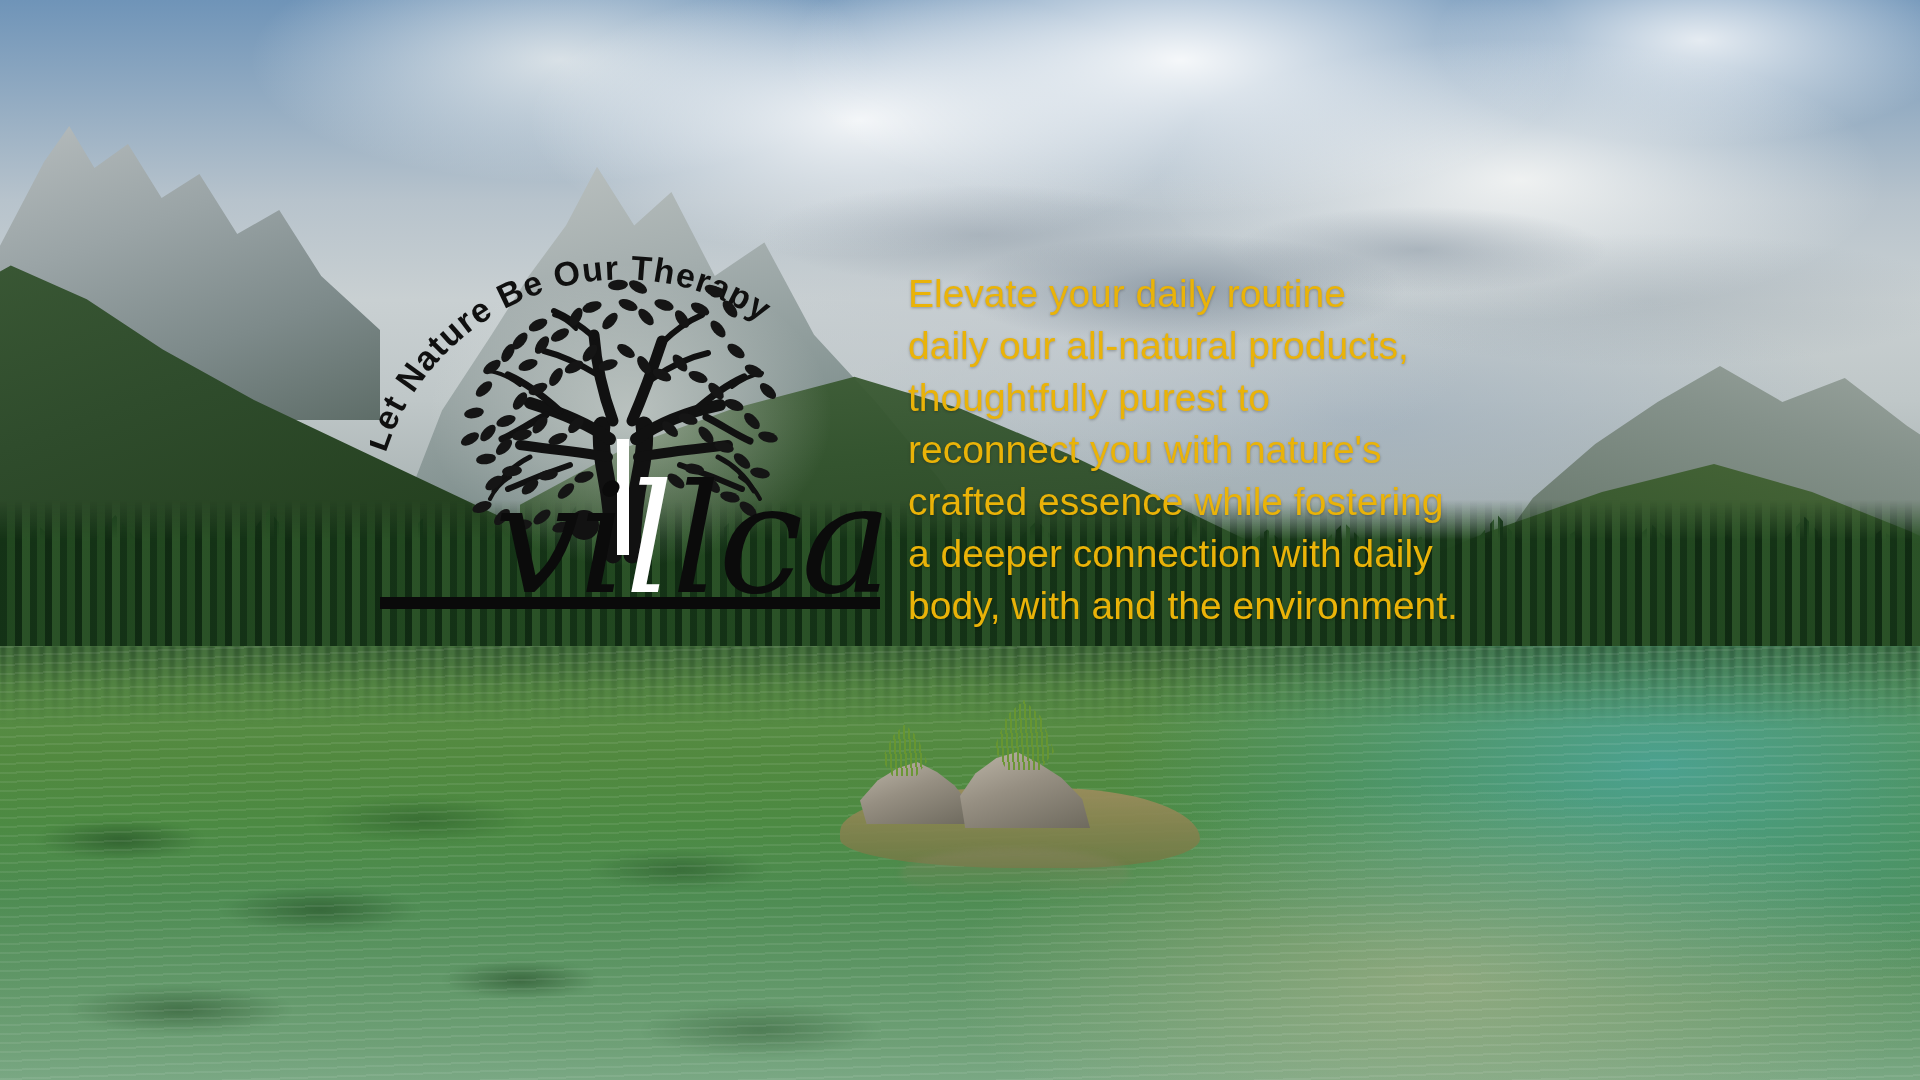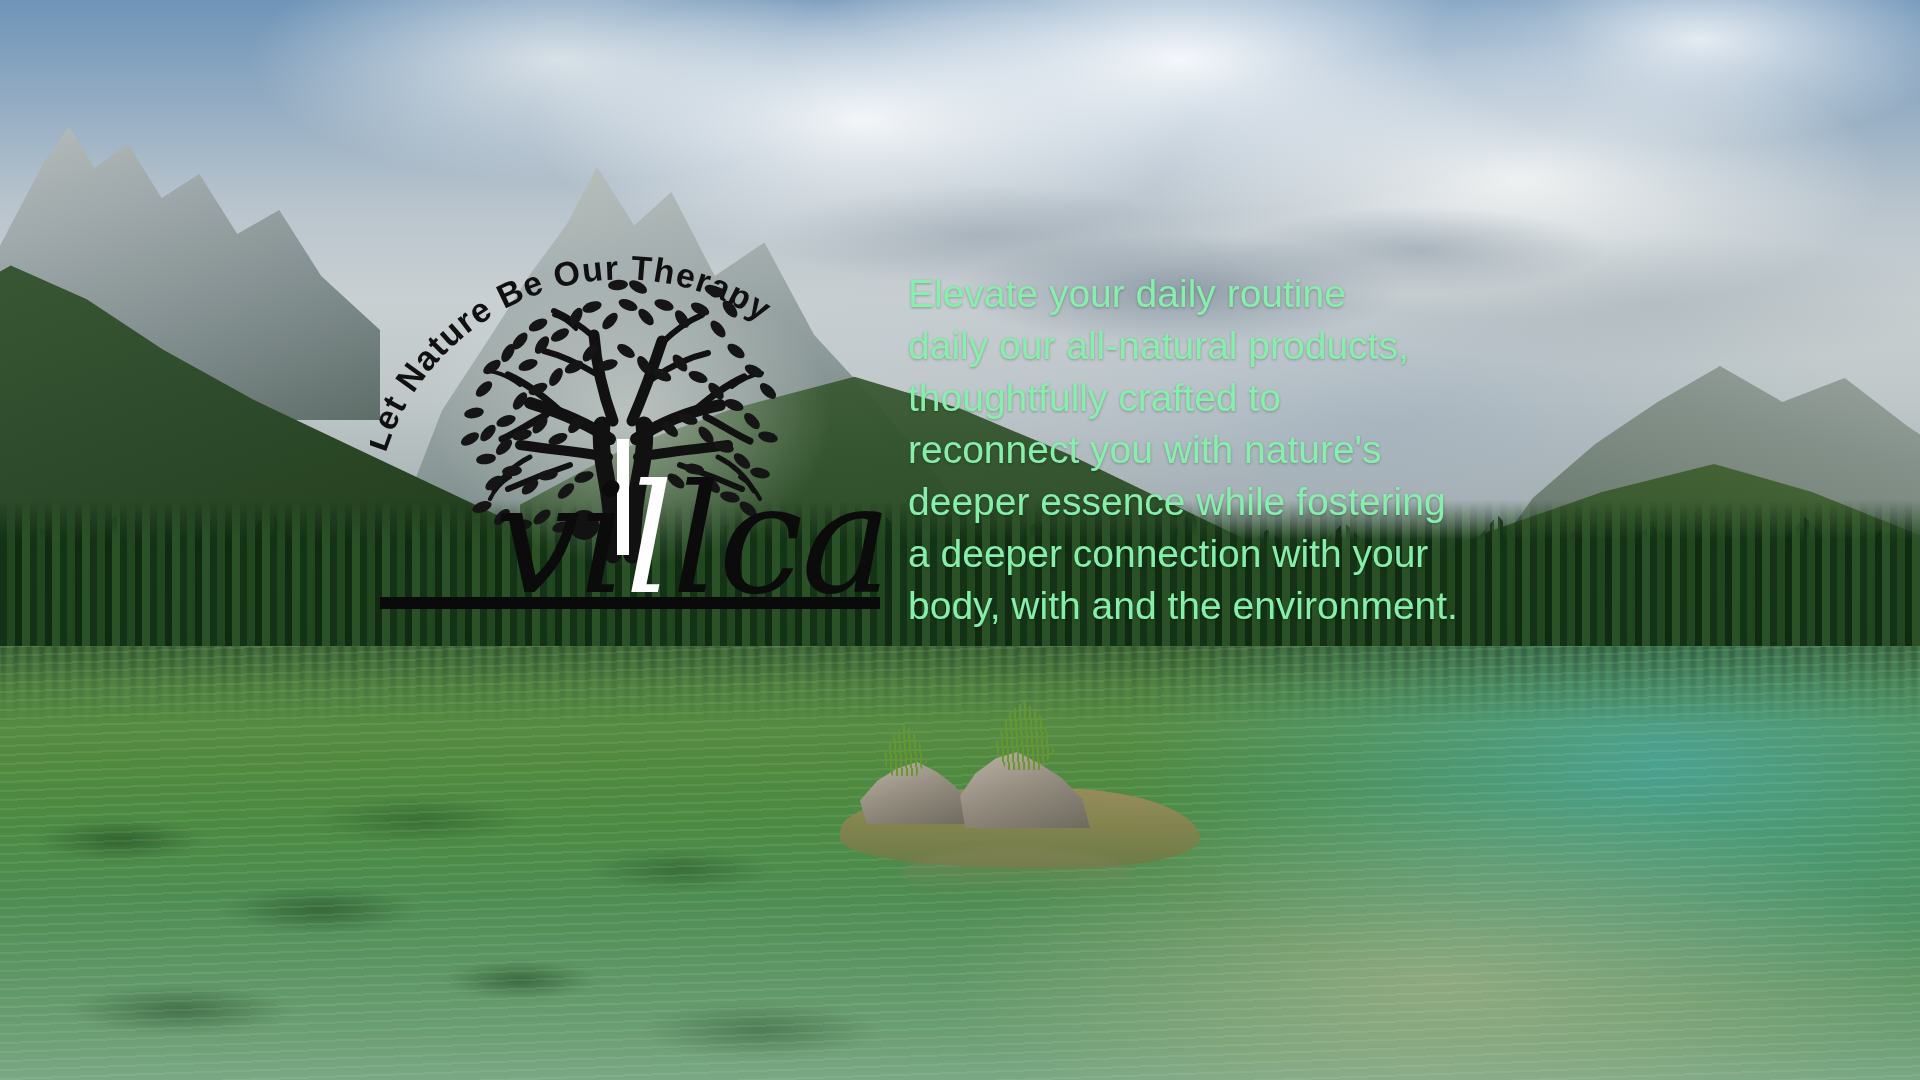--- a/index.html
+++ b/index.html
@@ -225,21 +225,21 @@
   .wordmark-rule {
     position:absolute; left:10px; top:372px; width:500px; height:12px;
     background:#0a0a0a;
   }
 
   
   .tagline-copy {
     position:absolute;
     left:908px; top:268px;
     width:620px;
-    color:#86efac;
+    color:#eab308;
     font-family:"Liberation Sans", sans-serif;
     font-size:39px;
     line-height:52px;
     font-weight:400;
     text-shadow:0 1px 3px rgba(0,0,0,.28);
   }
   .tagline-copy .ln { display:block; white-space:pre; }
 </style>
 </head>
 <body>
@@ -550,20 +550,20 @@
 
     <div class="wordmark">
       <span>vi</span><span class="white-l">l</span><span>lca</span>
     </div>
     <div class="wordmark-rule"></div>
   </div>
 
   <div class="tagline-copy">
     <span class="ln">Elevate your daily routine</span>
     <span class="ln">daily our all-natural products,</span>
-    <span class="ln">thoughtfully crafted to</span>
+    <span class="ln">thoughtfully purest to</span>
     <span class="ln">reconnect you with nature's</span>
-    <span class="ln">deeper essence while fostering</span>
-    <span class="ln">a deeper connection with your</span>
+    <span class="ln">crafted essence while fostering</span>
+    <span class="ln">a deeper connection with daily</span>
     <span class="ln">body, with and the environment.</span>
   </div>
 
 </div>
 
 </body></html>

